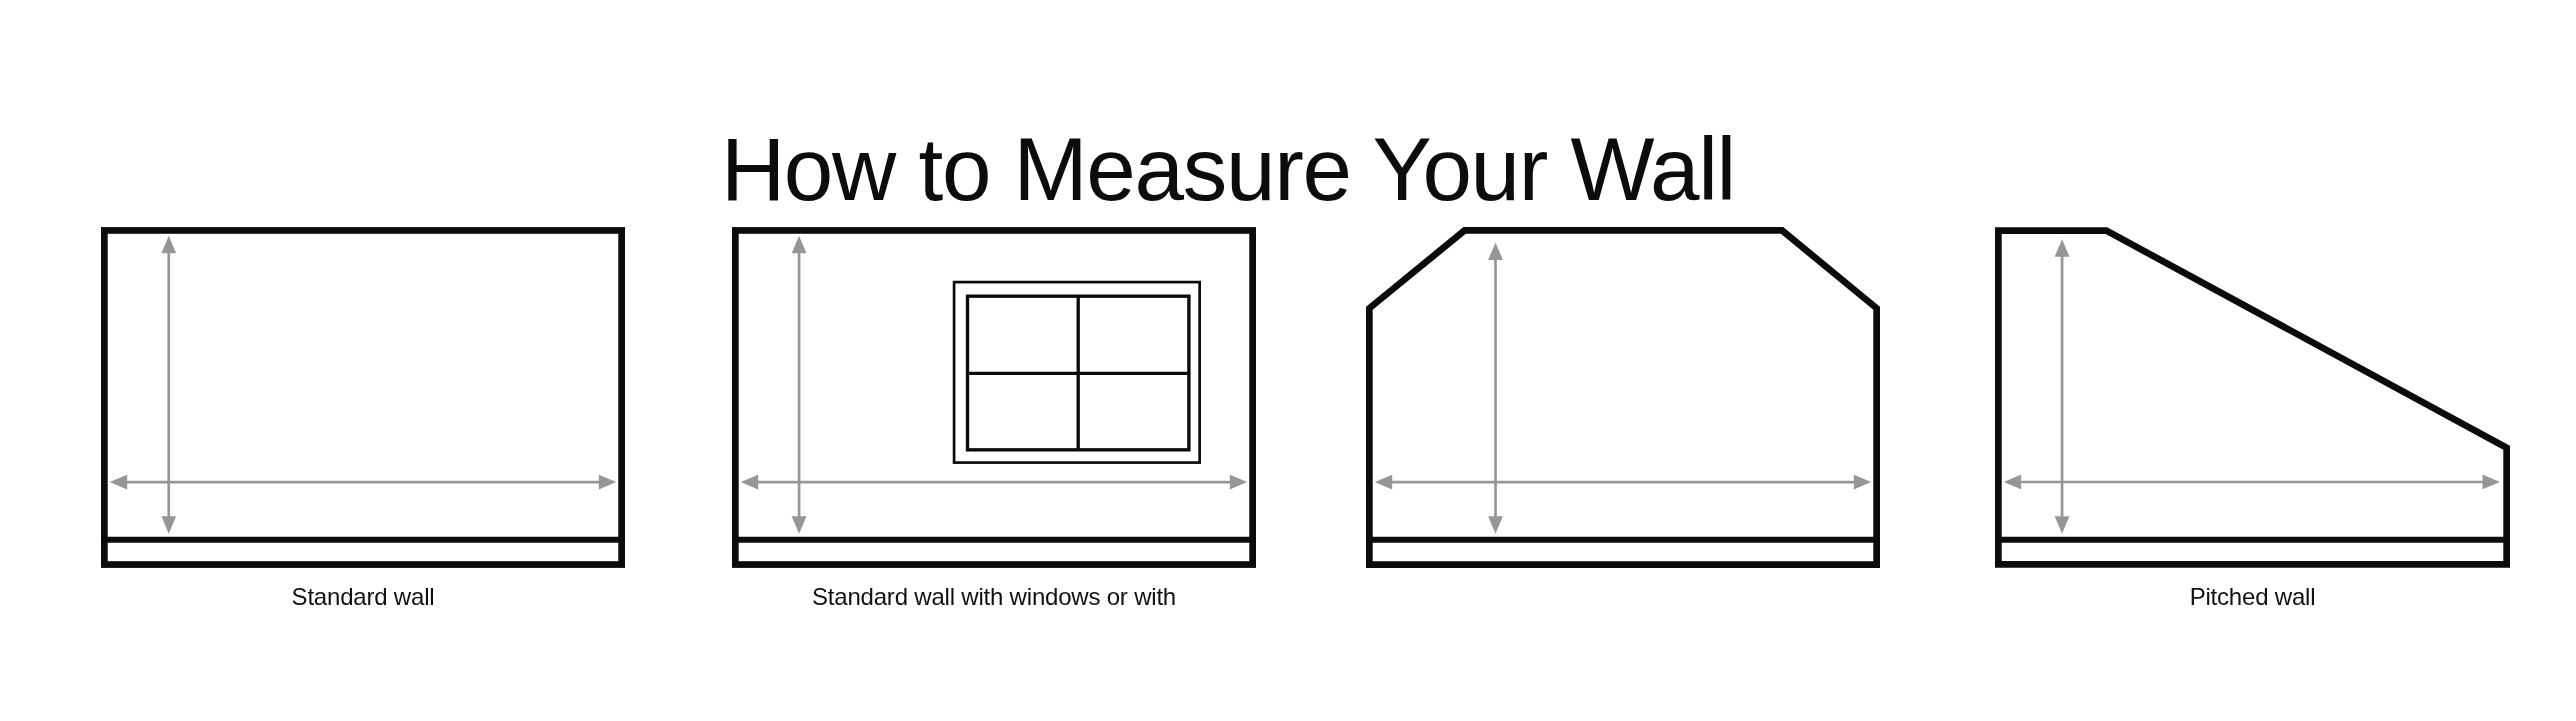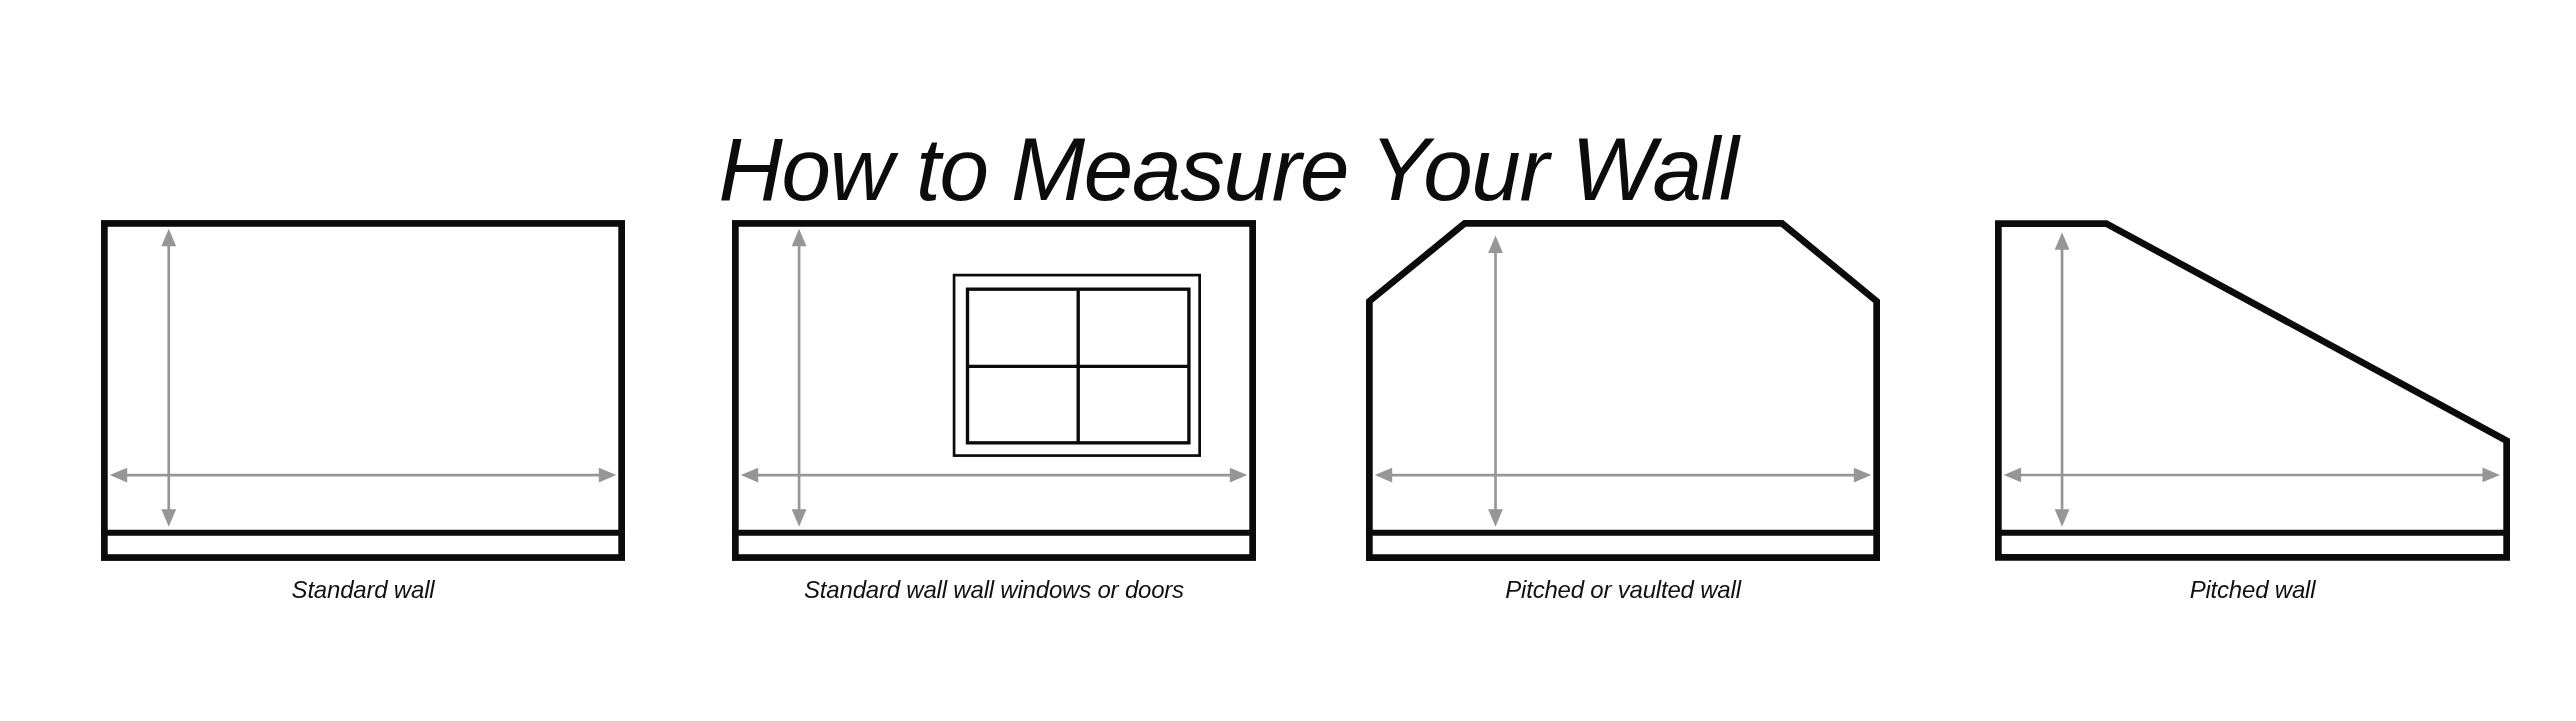--- a/index.html
+++ b/index.html
@@ -9,38 +9,37 @@
     height: 722px;
     background: #ffffff;
     font-family: "Liberation Sans", sans-serif;
     overflow: hidden;
   }
   .canvas {
     position: relative;
     width: 2456px;
     height: 722px;
     background: #ffffff;
-    font-style: italic;
   }
   .title {
     position: absolute;
     top: 65px;
     left: 0;
     width: 100%;
     text-align: center;
     font-size: 89px;
     line-height: 1;
     font-weight: 400;
     letter-spacing: -1.3px;
     color: #0c0c0c;
     white-space: nowrap;
   }
   figure.diagram {
     position: absolute;
-    top: 212px;
+    top: 219px;
     margin: 0;
     padding: 8px;
   }
   figure.diagram svg { display: block; }
   .fig1 { left: 93px;  width: 524px; }
   .fig2 { left: 724px; width: 524px; }
   .fig3 { left: 1358px; width: 514px; }
   .fig4 { left: 1987px; width: 515px; }
   figcaption {
     margin-top: 16px;
@@ -102,39 +101,38 @@
         <line class="arrow-line" x1="100" y1="36" x2="100" y2="432"></line>
         <polygon class="arrow-head" points="100,13 89,39 111,39"></polygon>
         <polygon class="arrow-head" points="100,457 89,431 111,431"></polygon>
       </g>
       <g>
         <line class="arrow-line" x1="36" y1="380" x2="744" y2="380"></line>
         <polygon class="arrow-head" points="13,380 39,369 39,391"></polygon>
         <polygon class="arrow-head" points="768,380 742,369 742,391"></polygon>
       </g>
     </svg>
-    <figcaption>Standard wall wall windows or doors</figcaption>
+    <figcaption>Standard wall with windows or with</figcaption>
   </figure>
 
   <figure class="diagram fig3">
     <svg width="514" height="341" viewBox="0 0 766 508">
       <polygon class="wall" points="5,121 147,5 620,5 761,121 761,503 5,503"></polygon>
       <line class="baseboard" x1="1" y1="466" x2="765" y2="466"></line>
       <g>
         <line class="arrow-line" x1="193" y1="46" x2="193" y2="432"></line>
         <polygon class="arrow-head" points="193,23 182,49 204,49"></polygon>
         <polygon class="arrow-head" points="193,457 182,431 204,431"></polygon>
       </g>
       <g>
         <line class="arrow-line" x1="36" y1="380" x2="729" y2="380"></line>
         <polygon class="arrow-head" points="13,380 39,369 39,391"></polygon>
         <polygon class="arrow-head" points="753,380 727,369 727,391"></polygon>
       </g>
     </svg>
-    <figcaption>Pitched or vaulted wall</figcaption>
   </figure>
 
   <figure class="diagram fig4">
     <svg width="515" height="341" viewBox="0 0 768 508">
       <polygon class="wall" points="5,5 166,5 763,329 763,503 5,503"></polygon>
       <line class="baseboard" x1="1" y1="466" x2="767" y2="466"></line>
       <g>
         <line class="arrow-line" x1="100" y1="41" x2="100" y2="432"></line>
         <polygon class="arrow-head" points="100,18 89,44 111,44"></polygon>
         <polygon class="arrow-head" points="100,457 89,431 111,431"></polygon>

